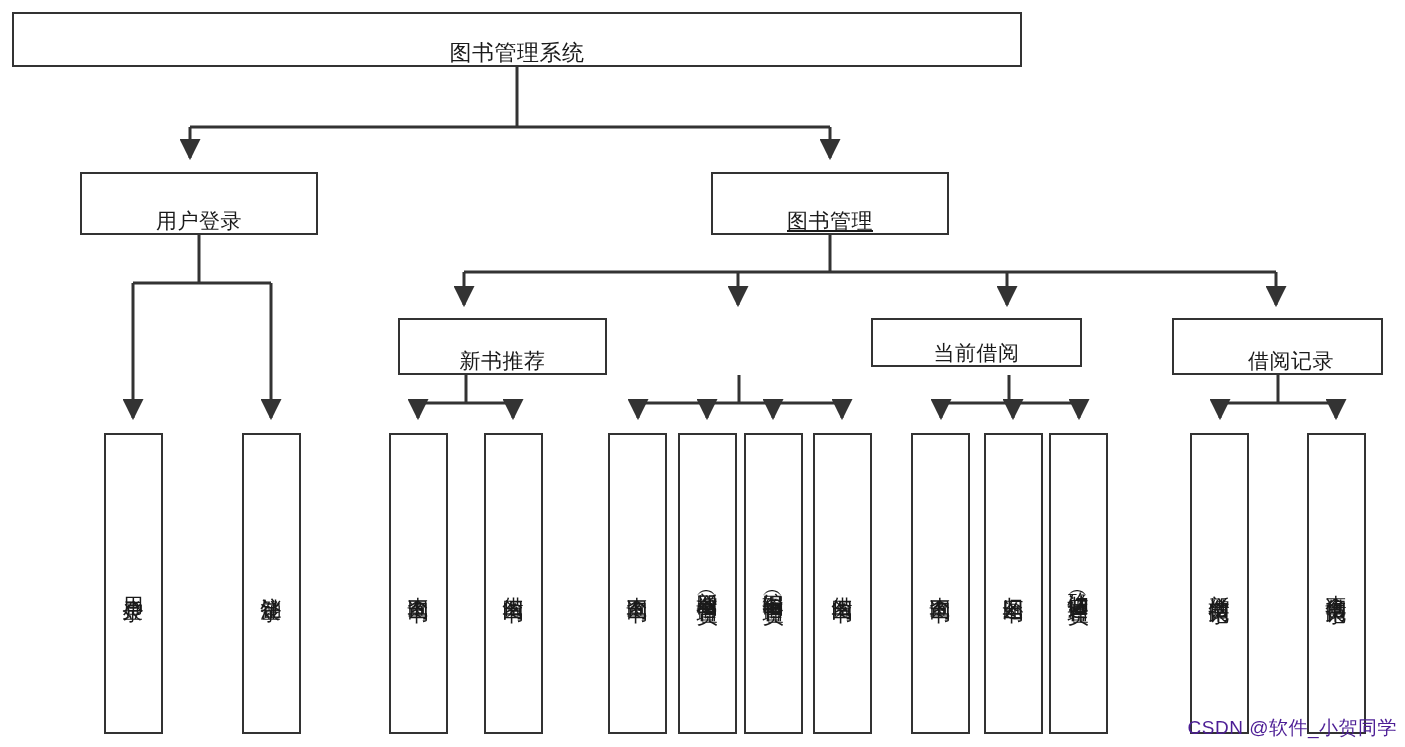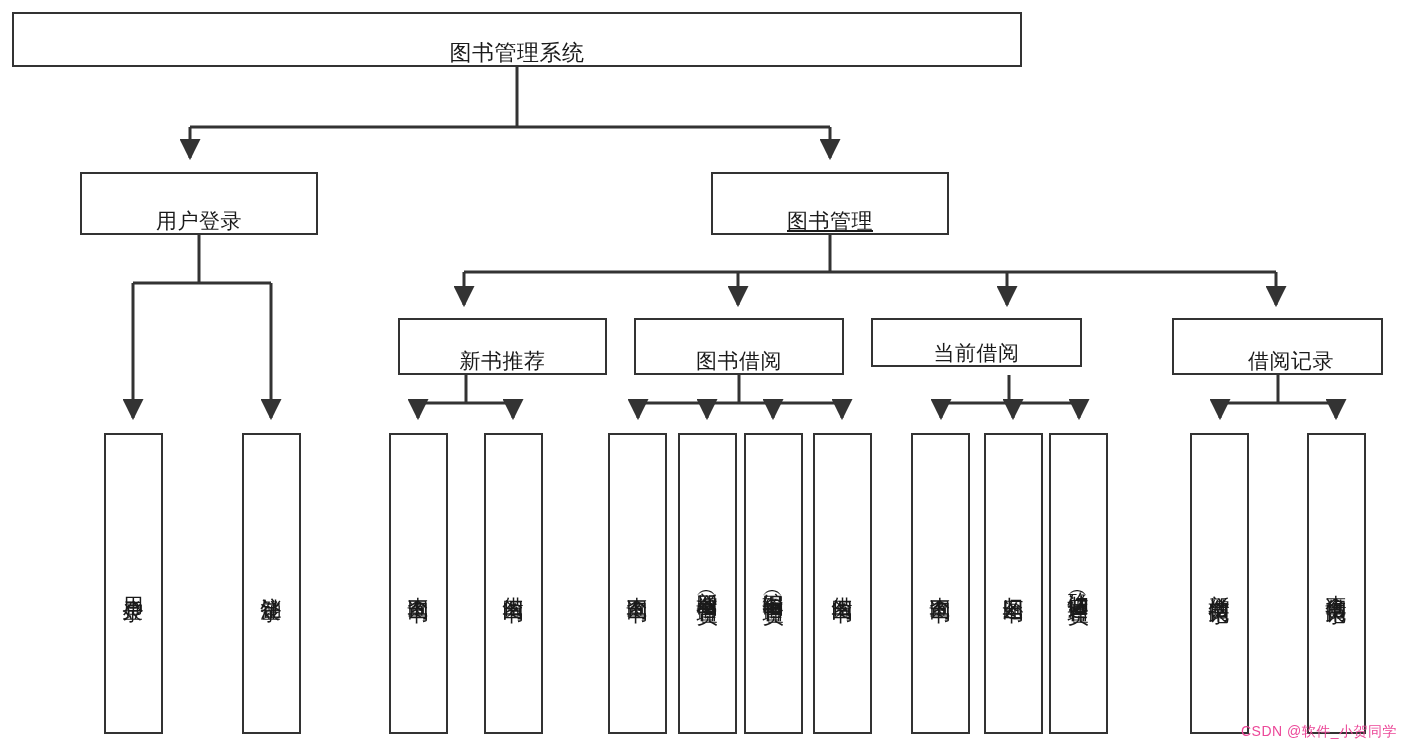--- a/index.html
+++ b/index.html
@@ -57,22 +57,22 @@
     writing-mode: vertical-rl;
     text-orientation: upright;
     font-size: 21px;
     letter-spacing: 2px;
     line-height: 1;
   }
   .watermark {
     position: absolute;
     right: 8px;
     bottom: 6px;
-    font-size: 14px;
-    color: #ec4899;
+    font-size: 19px;
+    color: #4c1d95;
     letter-spacing: 0.5px;
     white-space: nowrap;
   }
 </style>
 </head>
 <body>
 
 <div id="canvas">
 
   <svg id="connectors" viewBox="0 0 1405 747" width="1405" height="747">
@@ -134,23 +134,20 @@
   </div>
 
   <div class="node horizontal" style="left:711px; top:172px; width:238px; height:63px;text-decoration:underline;">
     <span class="node-label">图书管理</span>
   </div>
 
   <div class="node horizontal" style="left:362px; top:318px; width:209px; height:57px;margin-left:36px;">
     <span class="node-label">新书推荐</span>
   </div>
 
-  <div class="node horizontal" style="left:634px; top:318px; width:210px; height:57px;">
-    <span class="node-label">图书借阅</span>
-  </div>
 
   <div class="node horizontal" style="left:871px; top:318px; width:211px; height:49px;">
     <span class="node-label">当前借阅</span>
   </div>
 
   <div class="node horizontal" style="left:1172px; top:318px; width:211px; height:57px;padding-left:27px;">
     <span class="node-label">借阅记录</span>
   </div>
 
   <div class="node vertical" style="left:104px; top:433px; width:59px; height:301px;">

